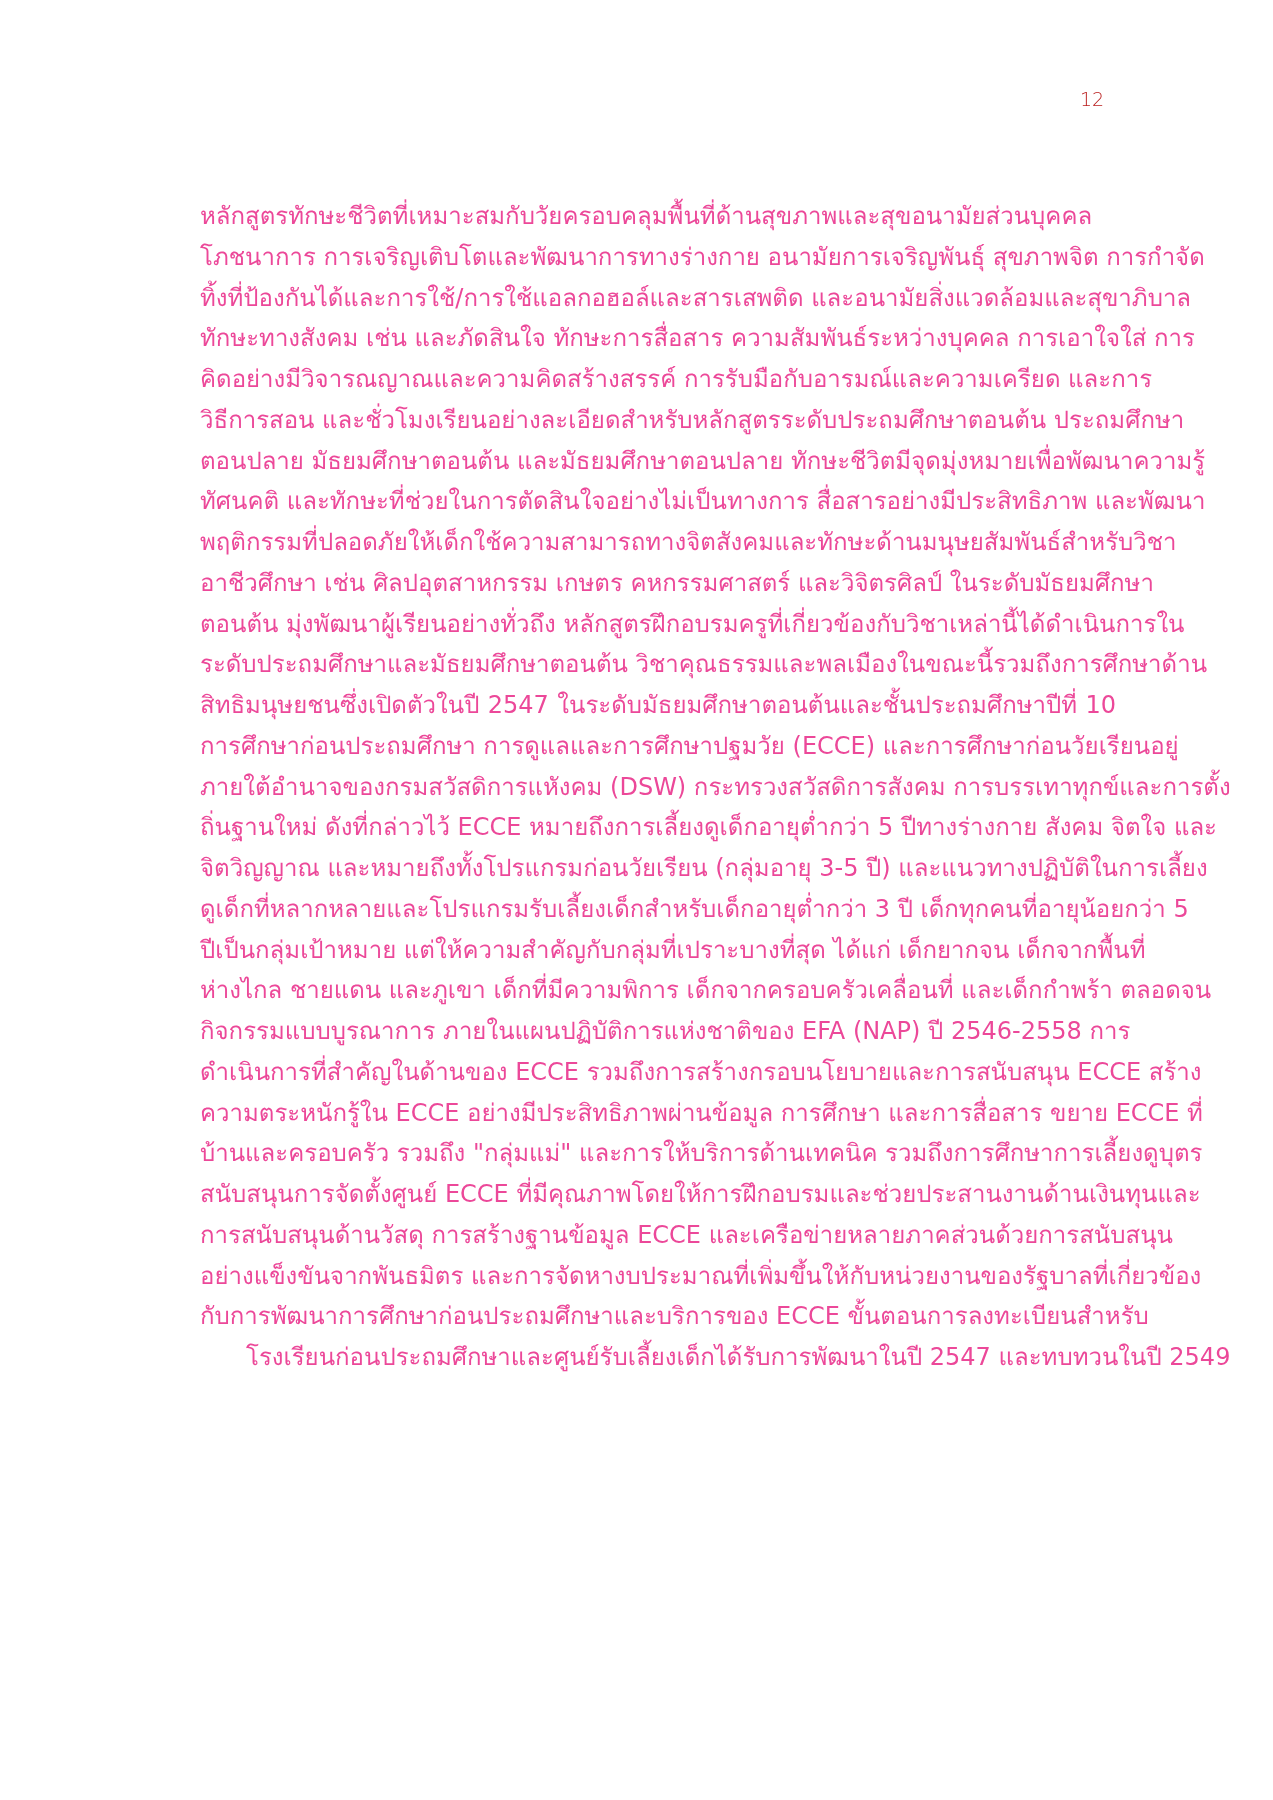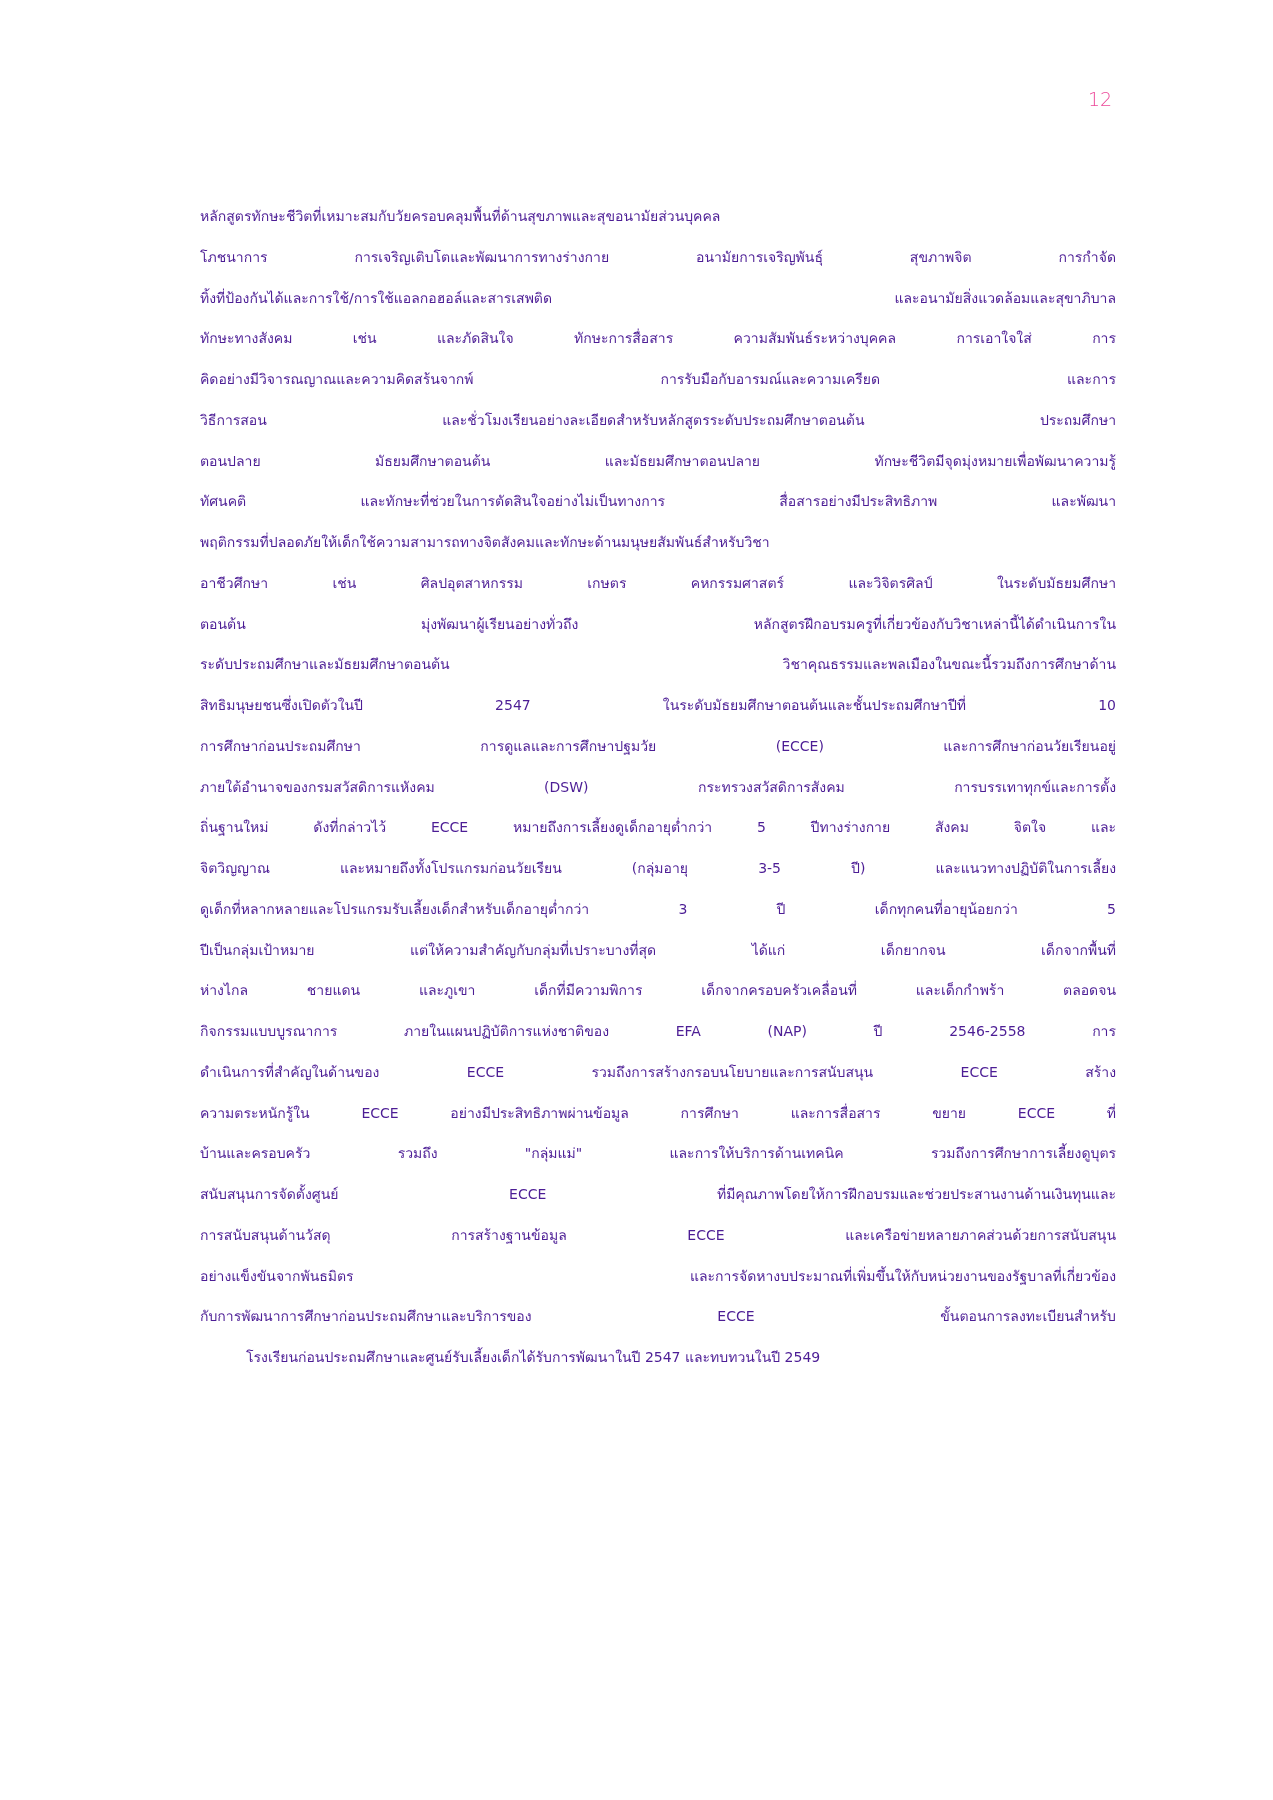--- a/index.html
+++ b/index.html
@@ -1,44 +1,44 @@
 <!DOCTYPE html>
 <html><head>
 <meta charset="utf-8">
 <style>
   html, body { margin: 0; padding: 0; background: #ffffff; }
   body { width: 1273px; height: 1800px; position: relative; overflow: hidden; }
   .page-number {
     position: absolute; top: 88px; left: 1080px; width: 40px;
-    text-align: center;
-    font-family: "DejaVu Sans", sans-serif; font-size: 19px; color: #ec4899;
+    text-align: left;
+    font-family: "DejaVu Sans", sans-serif; font-size: 19px; color: #b91c1c;
     font-weight: 300;
   }
   .body-text {
     position: absolute; top: 196px; left: 200px; width: 916px;
-    font-family: "DejaVu Sans", sans-serif; font-size: 14px; color: #4c1d95;
+    font-family: "DejaVu Sans", sans-serif; font-size: 24px; color: #ec4899;
     line-height: 40.75px;
   }
   .line {
     display: block; white-space: nowrap; text-align: justify; text-align-last: justify;
     height: 40.75px; overflow: visible;
   }
   .line.last { text-align-last: left; margin-left: 46px; }
 </style>
 </head>
 <body>
 
 <div class="page-number">12</div>
 
 <div class="body-text">
   <span class="line">หลักสูตรทักษะชีวิตที่เหมาะสมกับวัยครอบคลุมพื้นที่ด้านสุขภาพและสุขอนามัยส่วนบุคคล</span>
   <span class="line">โภชนาการ การเจริญเติบโตและพัฒนาการทางร่างกาย อนามัยการเจริญพันธุ์  สุขภาพจิต การกำจัด</span>
   <span class="line">ทิ้งที่ป้องกันได้และการใช้/การใช้แอลกอฮอล์และสารเสพติด และอนามัยสิ่งแวดล้อมและสุขาภิบาล</span>
   <span class="line">ทักษะทางสังคม เช่น และภัดสินใจ ทักษะการสื่อสาร ความสัมพันธ์ระหว่างบุคคล การเอาใจใส่ การ</span>
-  <span class="line">คิดอย่างมีวิจารณญาณและความคิดสร้นจากพ์ การรับมือกับอารมณ์และความเครียด และการ</span>
+  <span class="line">คิดอย่างมีวิจารณญาณและความคิดสร้างสรรค์ การรับมือกับอารมณ์และความเครียด และการ</span>
   <span class="line">วิธีการสอน และชั่วโมงเรียนอย่างละเอียดสำหรับหลักสูตรระดับประถมศึกษาตอนต้น ประถมศึกษา</span>
   <span class="line">ตอนปลาย มัธยมศึกษาตอนต้น และมัธยมศึกษาตอนปลาย ทักษะชีวิตมีจุดมุ่งหมายเพื่อพัฒนาความรู้</span>
   <span class="line">ทัศนคติ และทักษะที่ช่วยในการตัดสินใจอย่างไม่เป็นทางการ สื่อสารอย่างมีประสิทธิภาพ และพัฒนา</span>
   <span class="line">พฤติกรรมที่ปลอดภัยให้เด็กใช้ความสามารถทางจิตสังคมและทักษะด้านมนุษยสัมพันธ์สำหรับวิชา</span>
   <span class="line">อาชีวศึกษา เช่น ศิลปอุตสาหกรรม เกษตร คหกรรมศาสตร์ และวิจิตรศิลป์ ในระดับมัธยมศึกษา</span>
   <span class="line">ตอนต้น มุ่งพัฒนาผู้เรียนอย่างทั่วถึง หลักสูตรฝึกอบรมครูที่เกี่ยวข้องกับวิชาเหล่านี้ได้ดำเนินการใน</span>
   <span class="line">ระดับประถมศึกษาและมัธยมศึกษาตอนต้น วิชาคุณธรรมและพลเมืองในขณะนี้รวมถึงการศึกษาด้าน</span>
   <span class="line">สิทธิมนุษยชนซึ่งเปิดตัวในปี 2547 ในระดับมัธยมศึกษาตอนต้นและชั้นประถมศึกษาปีที่ 10</span>
   <span class="line">การศึกษาก่อนประถมศึกษา การดูแลและการศึกษาปฐมวัย (ECCE) และการศึกษาก่อนวัยเรียนอยู่</span>
   <span class="line">ภายใต้อำนาจของกรมสวัสดิการแหังคม (DSW) กระทรวงสวัสดิการสังคม การบรรเทาทุกข์และการตั้ง</span>

